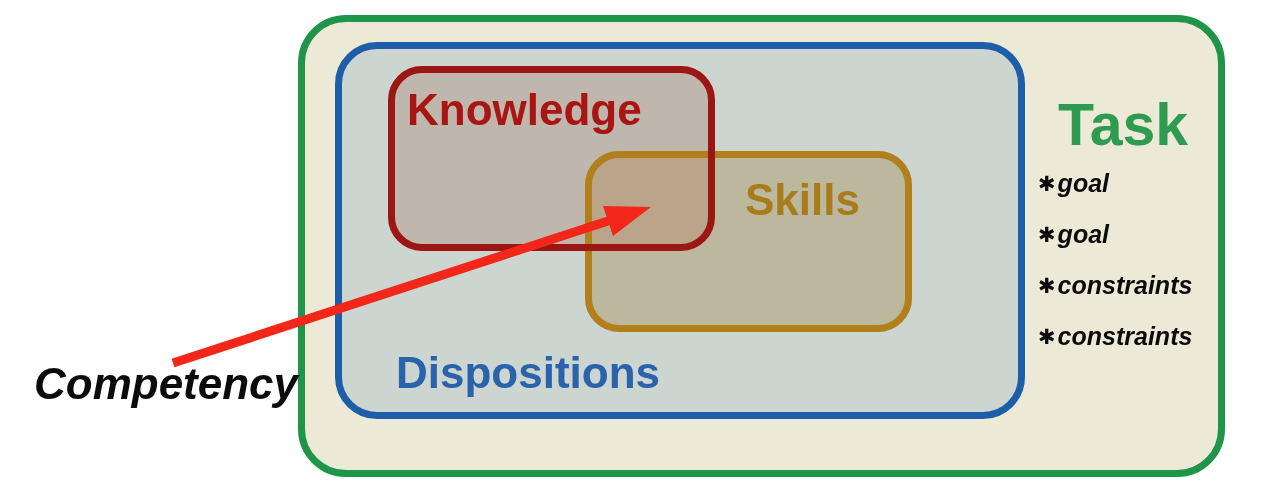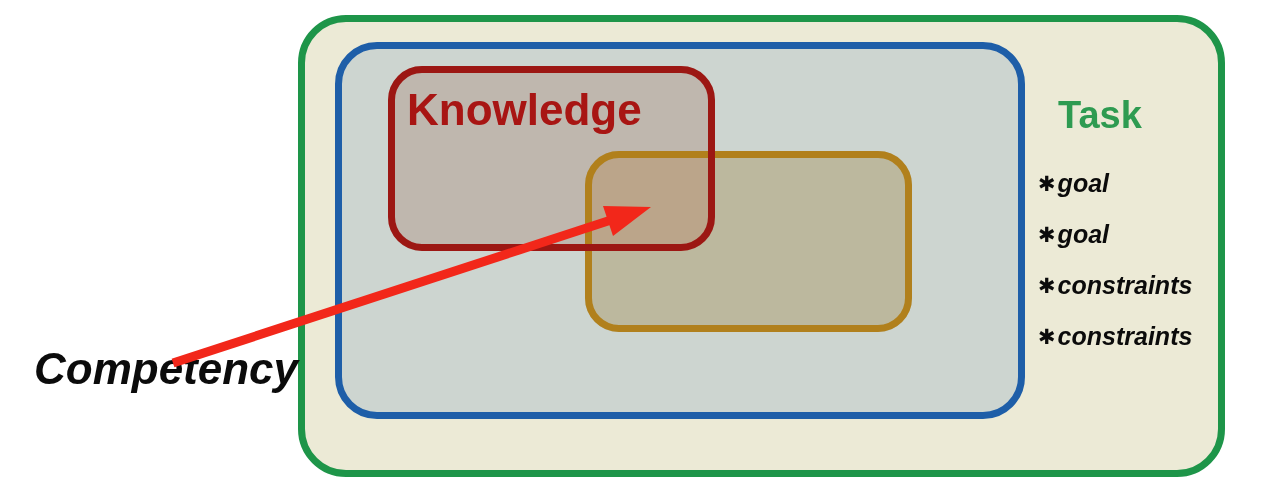--- a/index.html
+++ b/index.html
@@ -54,22 +54,22 @@
     left: 388px; top: 66px; width: 327px; height: 185px;
     border: 7px solid var(--knowledge-border);
     border-radius: 34px;
     background: transparent;
   }
 
   .label { position: absolute; font-weight: bold; line-height: 1; white-space: nowrap; }
   .knowledge-label { left: 407px; top: 88px; font-size: 44px; color: var(--knowledge-text); }
   .skills-label    { left: 745px; top: 178px; font-size: 44px; color: var(--skills-text); }
   .dispositions-label { left: 396px; top: 351px; font-size: 44px; color: var(--dispositions-text); }
-  .task-label      { left: 1058px; top: 96px; font-size: 38px; color: var(--task-text); }
-  .competency-label{ left: 34px; top: 347px; font-size: 44px; font-style: italic; color: var(--label-text); }
+  .task-label      { left: 1058px; top: 96px; font-size: 59px; color: var(--task-text); }
+  .competency-label{ left: 34px; top: 362px; font-size: 44px; font-style: italic; color: var(--label-text); }
 
   .task-list { left: 1038px; top: 158px; }
   .task-item {
     display: flex; align-items: center;
     height: 51px;
     font-size: 25px; font-weight: bold; font-style: italic;
     color: var(--list-text);
     white-space: nowrap;
   }
   .task-item .bullet {
@@ -88,20 +88,22 @@
   <div class="abs task-box"></div>
   <div class="abs dispositions-box"></div>
 
   <div class="abs knowledge-fill"></div>
   <div class="abs skills-fill"></div>
   <div class="abs overlap-fill"></div>
   <div class="abs skills-border"></div>
   <div class="abs knowledge-border"></div>
 
   <div class="label knowledge-label">Knowledge</div>
+  <div class="label skills-label">Skills</div>
+  <div class="label dispositions-label">Dispositions</div>
   <div class="label task-label">Task</div>
 
   <div class="abs task-list">
     <div class="task-item">
       <span class="bullet">✱</span>
       <span>goal</span>
     </div>
     <div class="task-item">
       <span class="bullet">✱</span>
       <span>goal</span>

